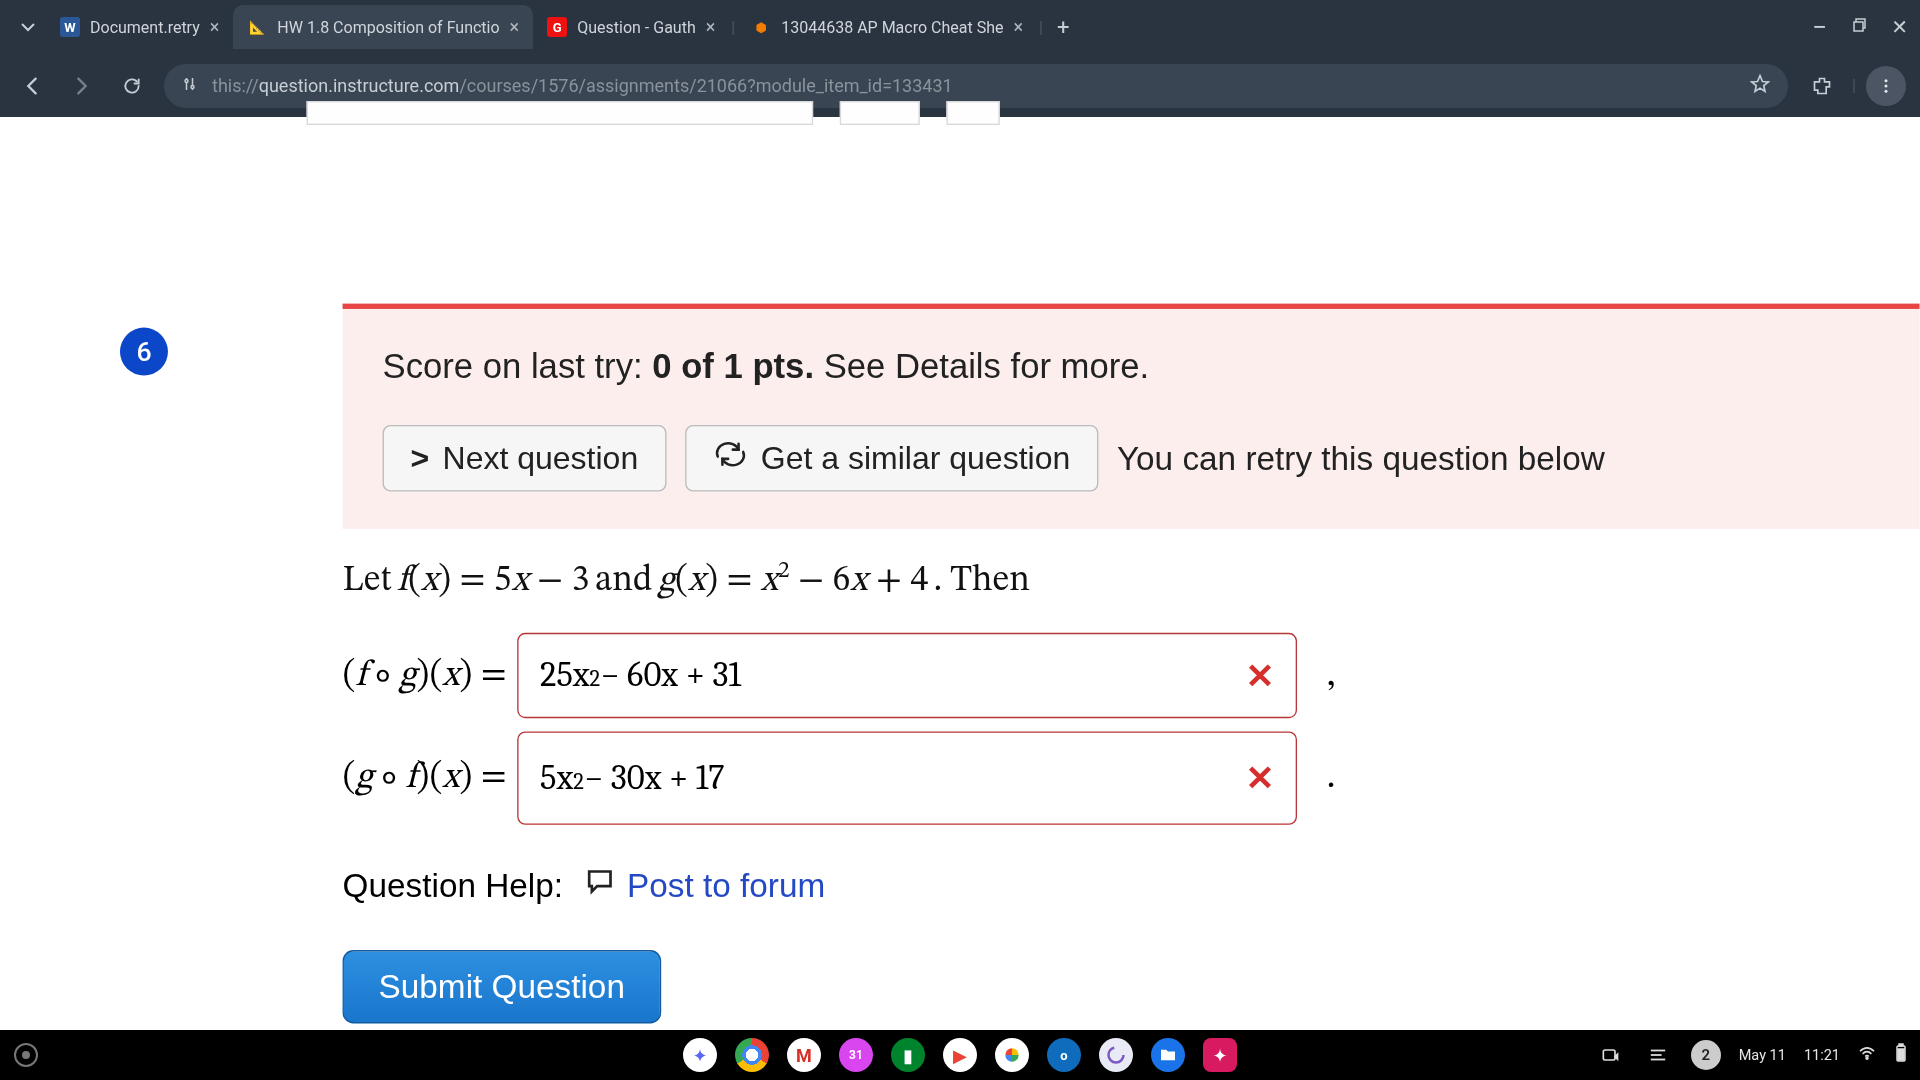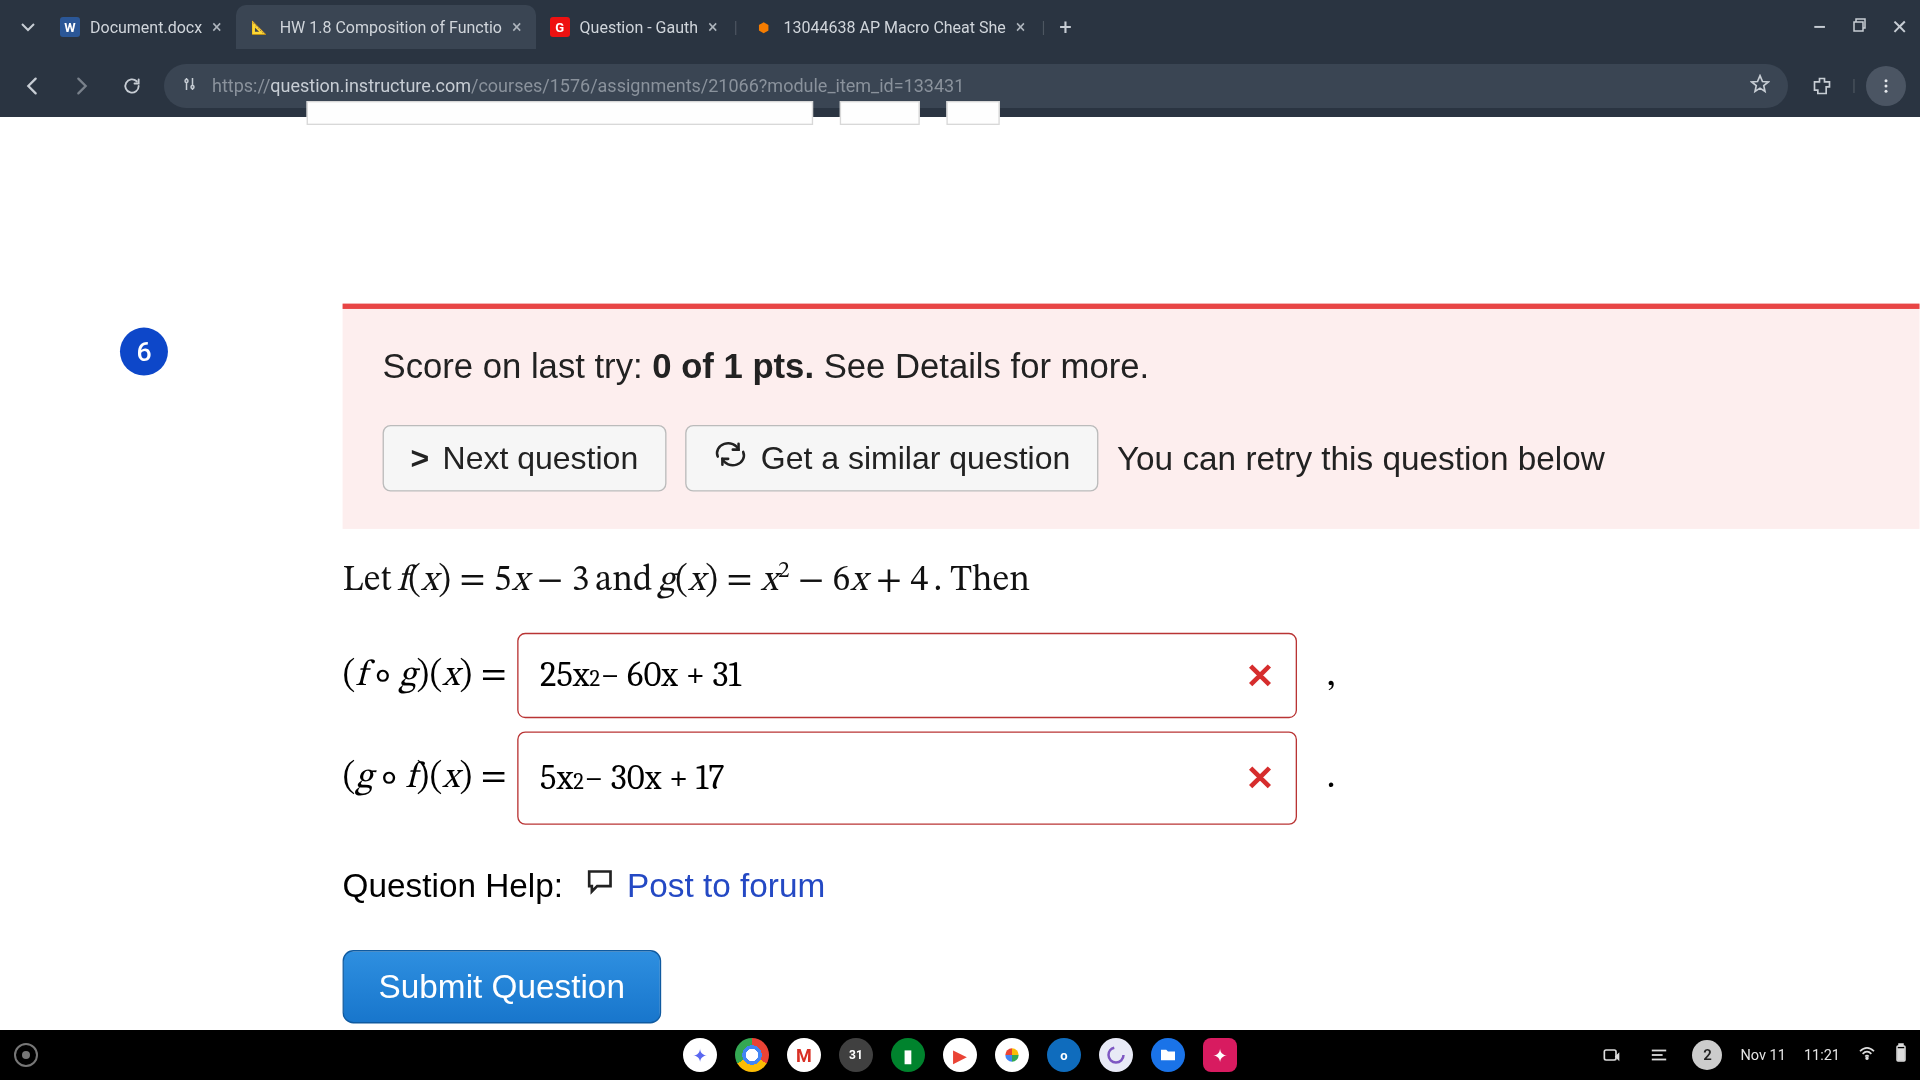--- a/index.html
+++ b/index.html
@@ -216,21 +216,21 @@
 <div class="browser-chrome">
   <div class="tab-strip">
     <div class="dropdown-btn">
       <svg width="16" height="16" viewBox="0 0 16 16">
           <path d="M2 5 L8 11 L14 5" stroke="currentColor" stroke-width="2" fill="none"></path>
         </svg>
     </div>
 
     <div class="tab">
       <span class="tab-favicon" style="background:#2b5797;color:#fff;font-weight:700">W</span>
-      <span class="tab-title">Document.docx</span>
+      <span class="tab-title">Document.retry</span>
       <span class="tab-close">×</span>
     </div>
 
     <div class="tab active">
       <span class="tab-favicon">📐</span>
       <span class="tab-title">HW 1.8 Composition of Functio</span>
       <span class="tab-close">×</span>
     </div>
 
     <div class="tab">
@@ -284,21 +284,21 @@
         <svg width="18" height="18" viewBox="0 0 24 24" stroke="currentColor" fill="none" stroke-width="2">
             <circle cx="6" cy="8" r="2"></circle>
             <line x1="6" y1="10" x2="6" y2="20"></line>
             <line x1="6" y1="4" x2="6" y2="6"></line>
             <circle cx="14" cy="16" r="2"></circle>
             <line x1="14" y1="4" x2="14" y2="14"></line>
             <line x1="14" y1="18" x2="14" y2="20"></line>
           </svg>
       </span>
       <span class="url-text">
-        <span class="url-dim">https://</span><span>question.instructure.com</span><span class="url-dim">/courses/1576/assignments/21066?module_item_id=133431</span>
+        <span class="url-dim">this://</span><span>question.instructure.com</span><span class="url-dim">/courses/1576/assignments/21066?module_item_id=133431</span>
       </span>
       <span>
         <svg width="20" height="20" viewBox="0 0 24 24" stroke="currentColor" fill="none" stroke-width="2">
             <path d="M12 2 L15 9 L22 9.5 L16.5 14 L18 21 L12 17 L6 21 L7.5 14 L2 9.5 L9 9 Z"></path>
           </svg>
       </span>
     </div>
 
     <div class="toolbar-right">
       <div class="icon-btn">
@@ -395,21 +395,21 @@
 </div>
 
 <div class="taskbar">
   <div class="taskbar-left">
     <div style="width:8px;height:8px;border-radius:50%;background:#777"></div>
   </div>
   <div class="task-icons">
     <div class="ticon" style="background:#fff;color:#5a67f0">✦</div>
     <div class="ticon" style="background:radial-gradient(circle at 50% 50%, #fff 0 25%, #4285F4 26% 40%, transparent 41%), conic-gradient(#EA4335 0 120deg,#FBBC05 120deg 240deg,#34A853 240deg 360deg)"></div>
     <div class="ticon" style="background:#fff;color:#d93025;font-weight:700">M</div>
-    <div class="ticon" style="background:#404040;font-size:12px;font-weight:700">
+    <div class="ticon" style="background:#d946ef;font-size:12px;font-weight:700">
         <span>31</span>
       </div>
     <div class="ticon" style="background:#00832d">▮</div>
     <div class="ticon" style="background:#fff;color:#ea4335">▶</div>
     <div class="ticon" style="background:#fff">
         <svg width="20" height="20" viewBox="0 0 24 24">
           <path fill="#EA4335" d="M12 4 L12 12 L4 12 A8 8 0 0 1 12 4"></path>
           <path fill="#FBBC05" d="M12 4 A8 8 0 0 1 20 12 L12 12"></path>
           <path fill="#34A853" d="M20 12 A8 8 0 0 1 12 20 L12 12"></path>
           <path fill="#4285F4" d="M12 20 A8 8 0 0 1 4 12 L12 12"></path>
@@ -438,21 +438,21 @@
     <span class="tray-icon" style="border:none">
       <svg width="18" height="14" viewBox="0 0 20 14" stroke="#ddd" stroke-width="2">
           <line x1="2" y1="2" x2="18" y2="2"></line>
           <line x1="2" y1="7" x2="14" y2="7"></line>
           <line x1="2" y1="12" x2="18" y2="12"></line>
         </svg>
     </span>
     <span class="tray-icon" style="background:#ccc;color:#222;border:none;font-weight:600">
         <span>2</span>
       </span>
-    <span>Nov 11</span>
+    <span>May 11</span>
     <span>11:21</span>
     <span>
       <svg width="18" height="14" viewBox="0 0 20 16" stroke="#ddd" fill="none" stroke-width="2">
           <path d="M2 6 Q10 -2 18 6 M5 9 Q10 4 15 9 M8 12 Q10 10 12 12"></path>
           <circle cx="10" cy="14" r="1" fill="#ddd"></circle>
         </svg>
     </span>
     <span>
       <svg width="14" height="20" viewBox="0 0 12 20" stroke="#ddd" fill="none" stroke-width="1.5">
           <rect x="2" y="3" width="8" height="15" rx="1"></rect>

